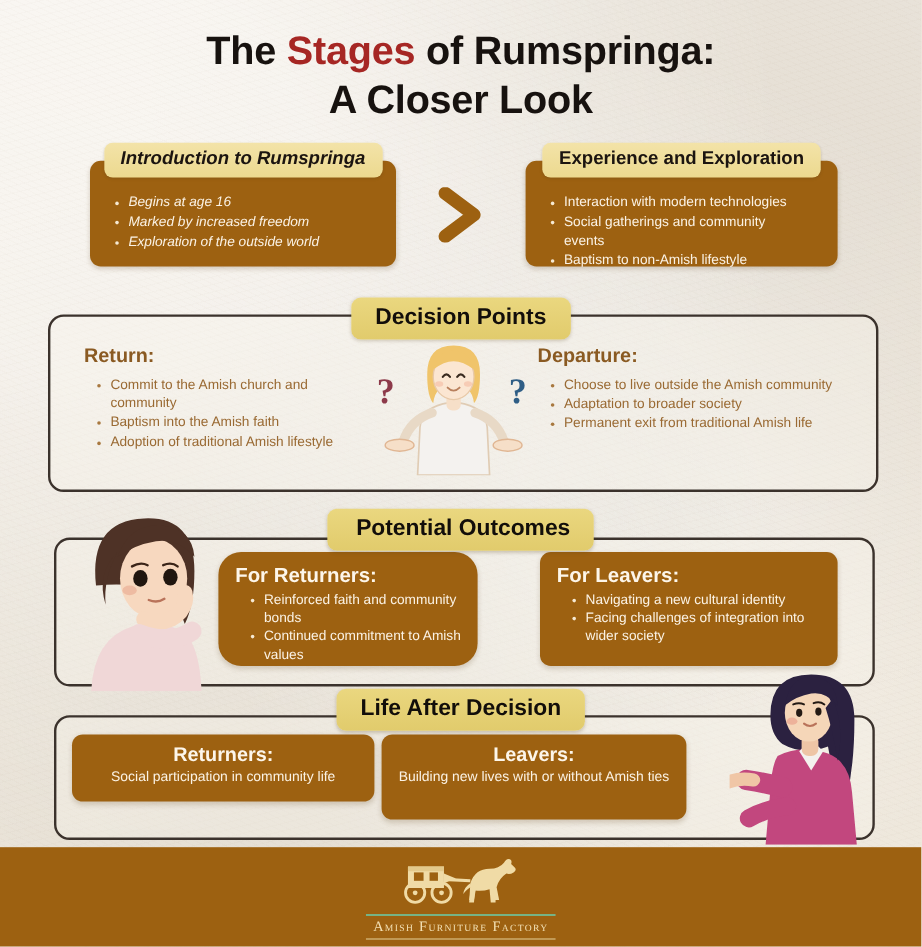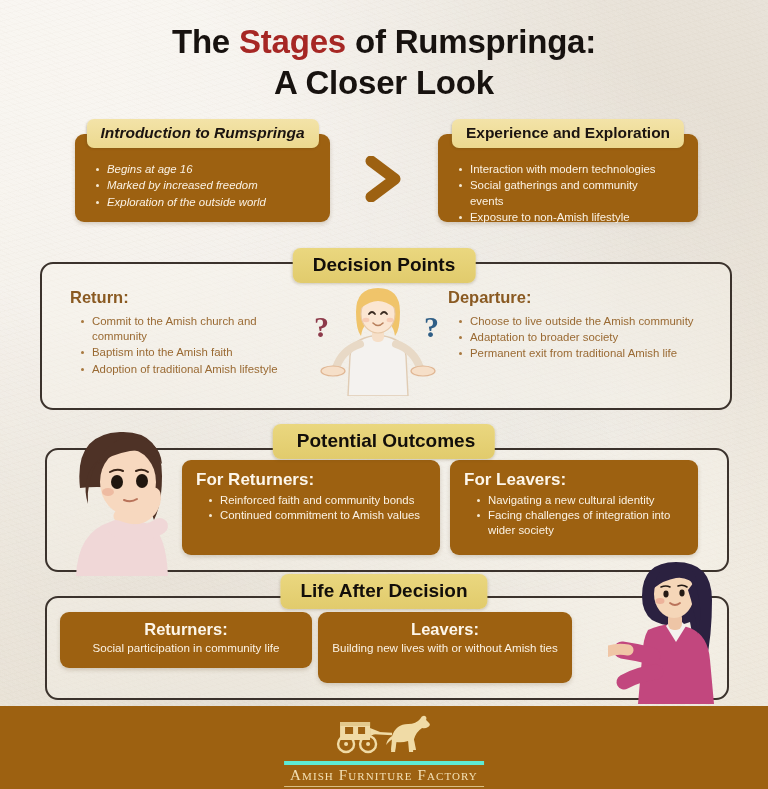--- a/index.html
+++ b/index.html
@@ -94,21 +94,21 @@
   #dp-return{left:70px;width:238px;}
   #dp-departure{left:448px;width:262px;}
 
   
   #panel-outcomes{left:45px;top:448px;width:680px;height:120px;}
   #pill-outcomes{top:424px;padding-left:24px;}
   .ob{
     position:absolute;border-radius:9px;background:#9d6111;
     box-shadow:0 2px 4px rgba(90,60,20,.2);
   }
-  #ob-returners{left:182px;top:460px;width:258px;height:95px;}
+  #ob-returners{left:182px;top:460px;width:216px;height:95px;border-radius:19px;}
   #ob-leavers{left:450px;top:460px;width:248px;height:95px;}
   .ob h3{margin:0;padding:10px 0 3px 14px;font-size:17px;font-weight:bold;color:#fdf6ea;}
   .ob ul{margin:0;padding:0 10px 0 38px;list-style:none;}
   .ob li{
     position:relative;color:#fbf2e4;font-size:11.4px;line-height:15.2px;
   }
   .ob li:before{
     content:"";position:absolute;left:-11px;top:6px;width:3px;height:3px;border-radius:50%;background:#f6ead4;
   }
 
@@ -125,23 +125,23 @@
   .lb p{margin:0;padding:0 8px;font-size:11.6px;color:#fbf2e4;line-height:14px;}
 
   
   .footer{
     position:absolute;left:0;bottom:0;width:768px;height:83px;background:#9d6111;
   }
   .logo-wrap{
     position:absolute;left:50%;transform:translateX(-50%);top:8px;text-align:center;
   }
   .logo-text{
-    margin-top:1px;font-family:"Liberation Serif",serif;font-size:15px;
+    margin-top:1px;font-family:"Liberation Serif",serif;font-size:12px;
     letter-spacing:1.1px;color:#f3e0b4;font-variant:small-caps;
-    border-top:4px solid #5eead4;border-bottom:1px solid #d9bf84;
+    border-top:1px solid #5eead4;border-bottom:1px solid #d9bf84;
     padding:2px 6px 2px;display:inline-block;
   }
 
   
   .figure{position:absolute;}
   #fig-decision{left:318px;top:284px;width:120px;height:112px;}
   #fig-thinker{left:58px;top:424px;width:120px;height:152px;}
   #fig-pointer{left:608px;top:556px;width:128px;height:148px;}
   .qmark{position:absolute;font-size:30px;font-weight:bold;font-family:"Liberation Serif",serif;}
   #q-left{left:314px;top:310px;color:#8d3a4a;}
@@ -171,21 +171,21 @@
     <svg width="44" height="46" viewBox="0 0 44 46" aria-hidden="true">
       <path d="M9 5 L33 23 L9 41" fill="none" stroke="#9d6111" stroke-width="11" stroke-linecap="round" stroke-linejoin="round"></path>
     </svg>
   </div>
 
   <div class="stage s2">
     <div class="pill-head">Experience and Exploration</div>
     <ul>
       <li>Interaction with modern technologies</li>
       <li>Social gatherings and community events</li>
-      <li>Exposure to non-Amish lifestyle</li>
+      <li>Baptism to non-Amish lifestyle</li>
     </ul>
   </div>
 
   <div class="panel" id="panel-decision"></div>
   <div class="sec-pill" id="pill-decision">Decision Points</div>
 
   <div class="dp-col" id="dp-return">
     <h3>Return:</h3>
     <ul>
       <li>Commit to the Amish church and community</li>

